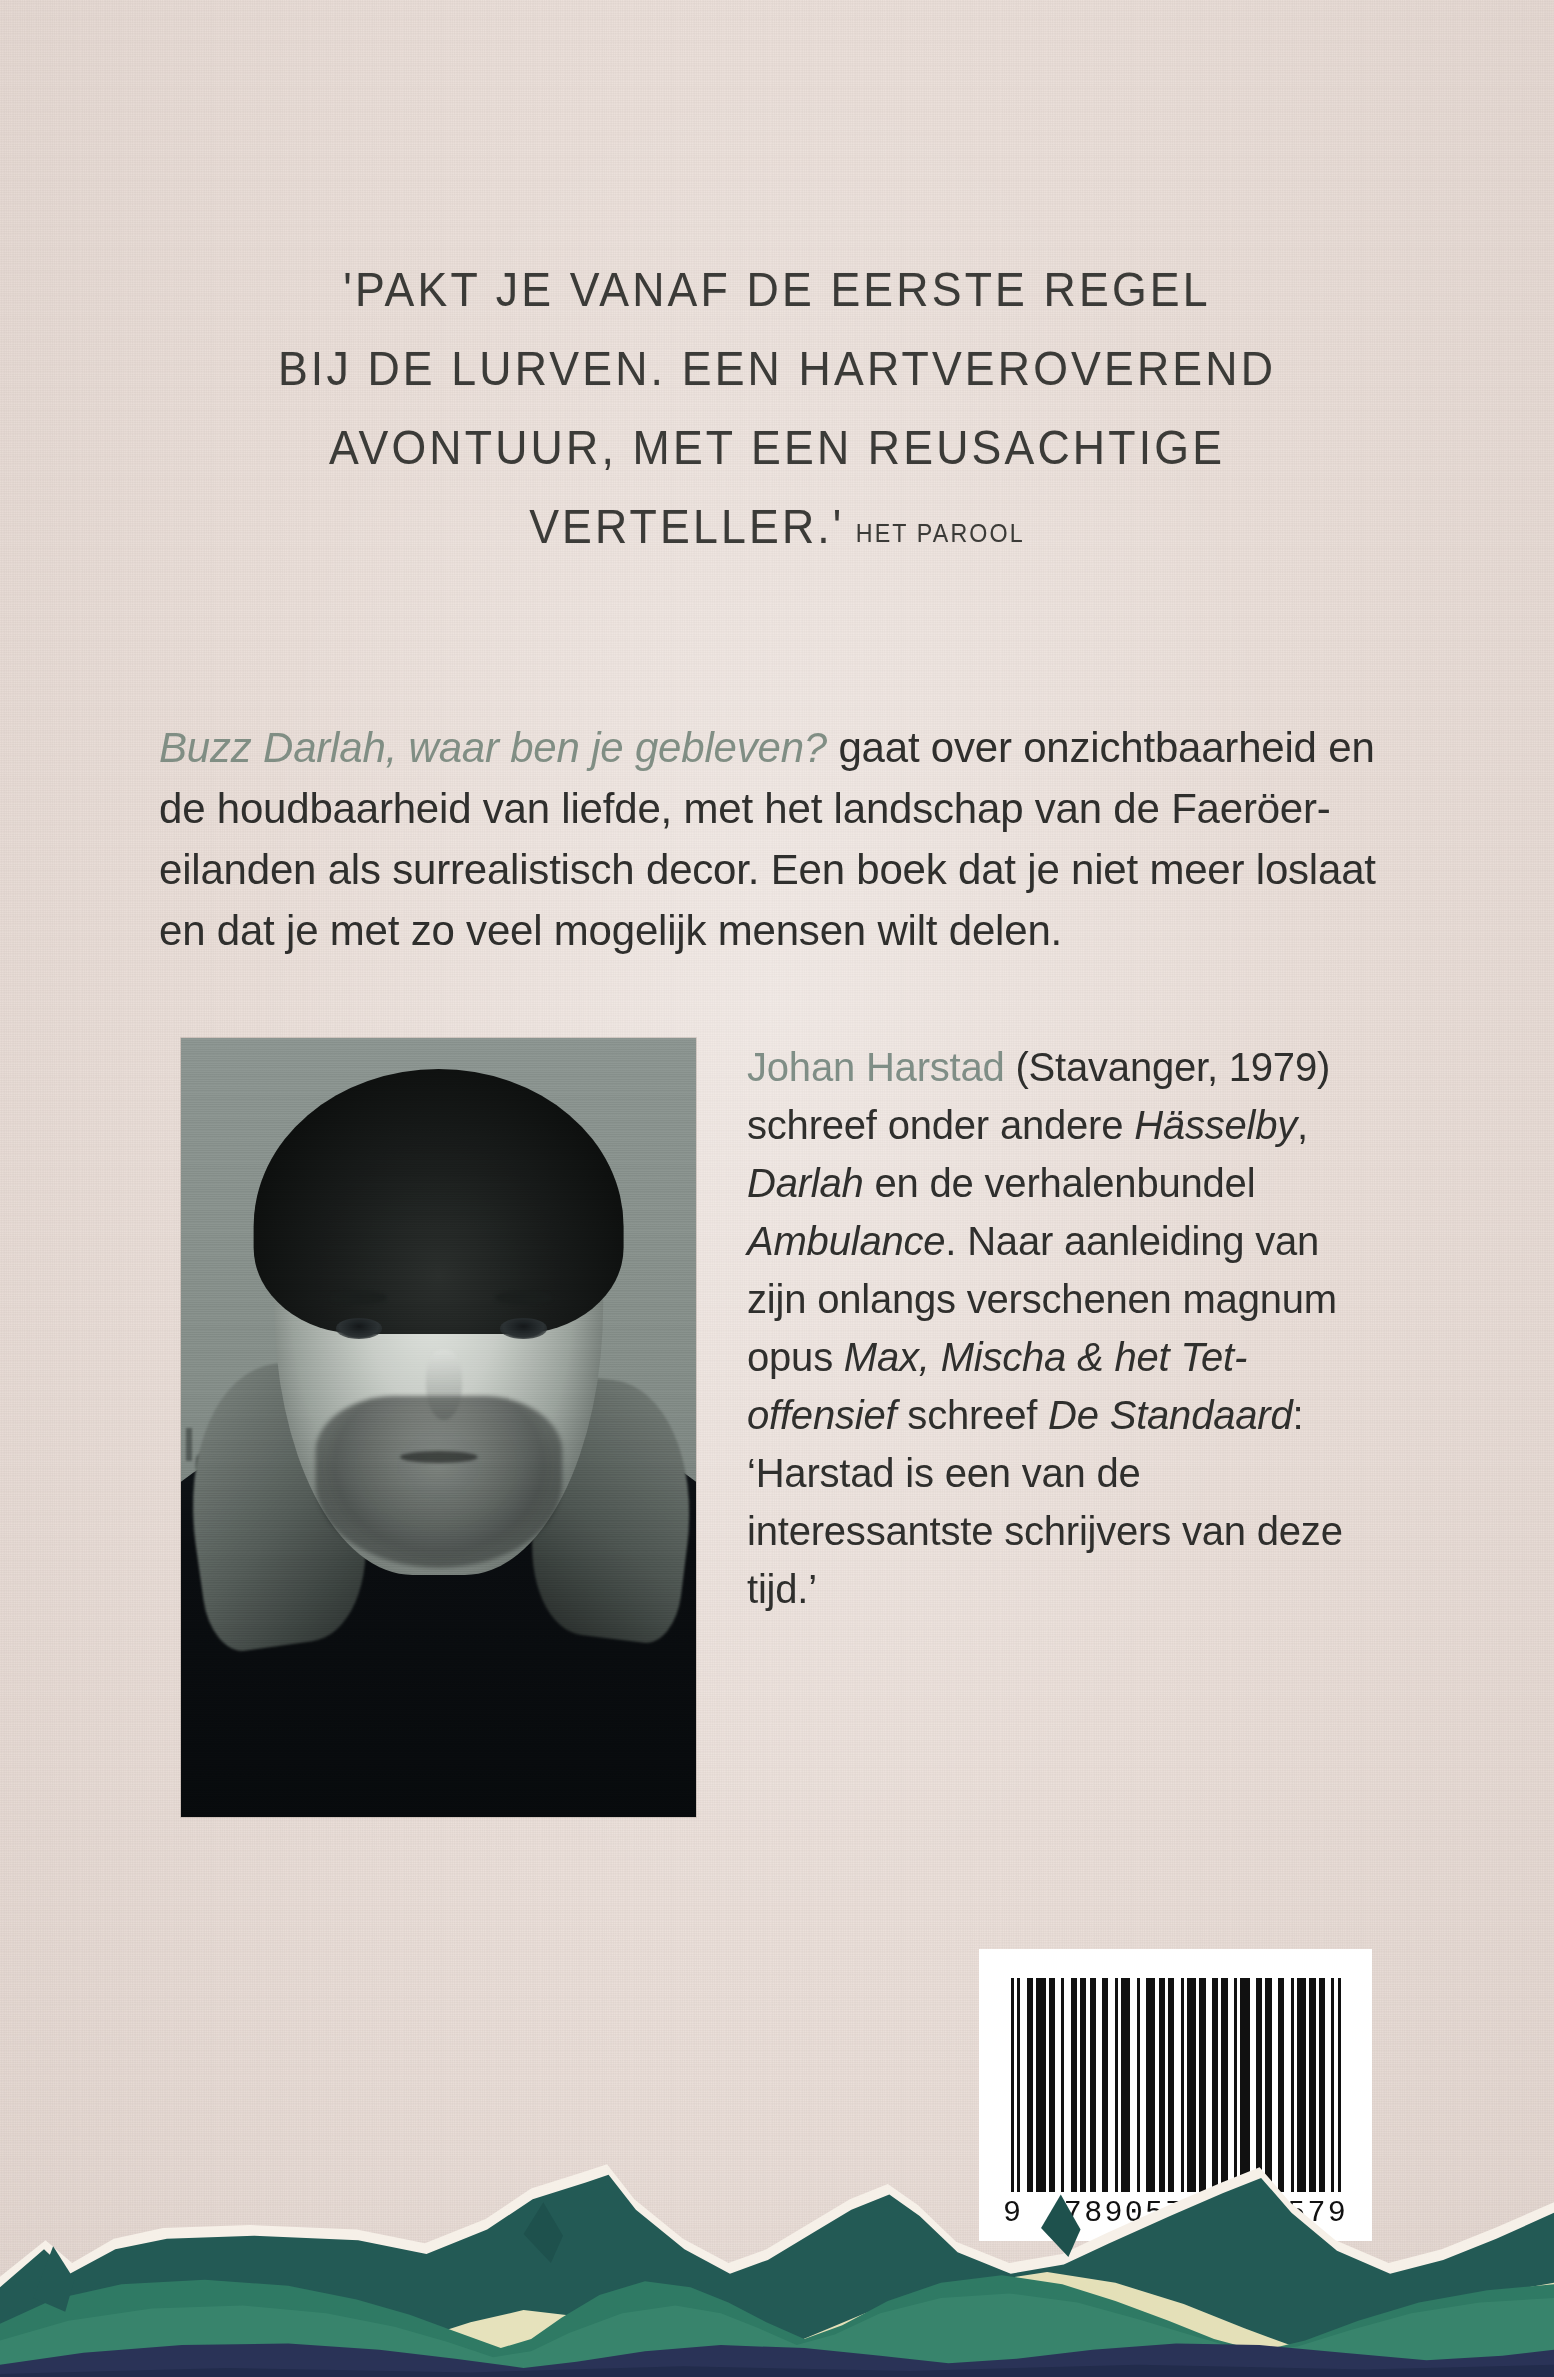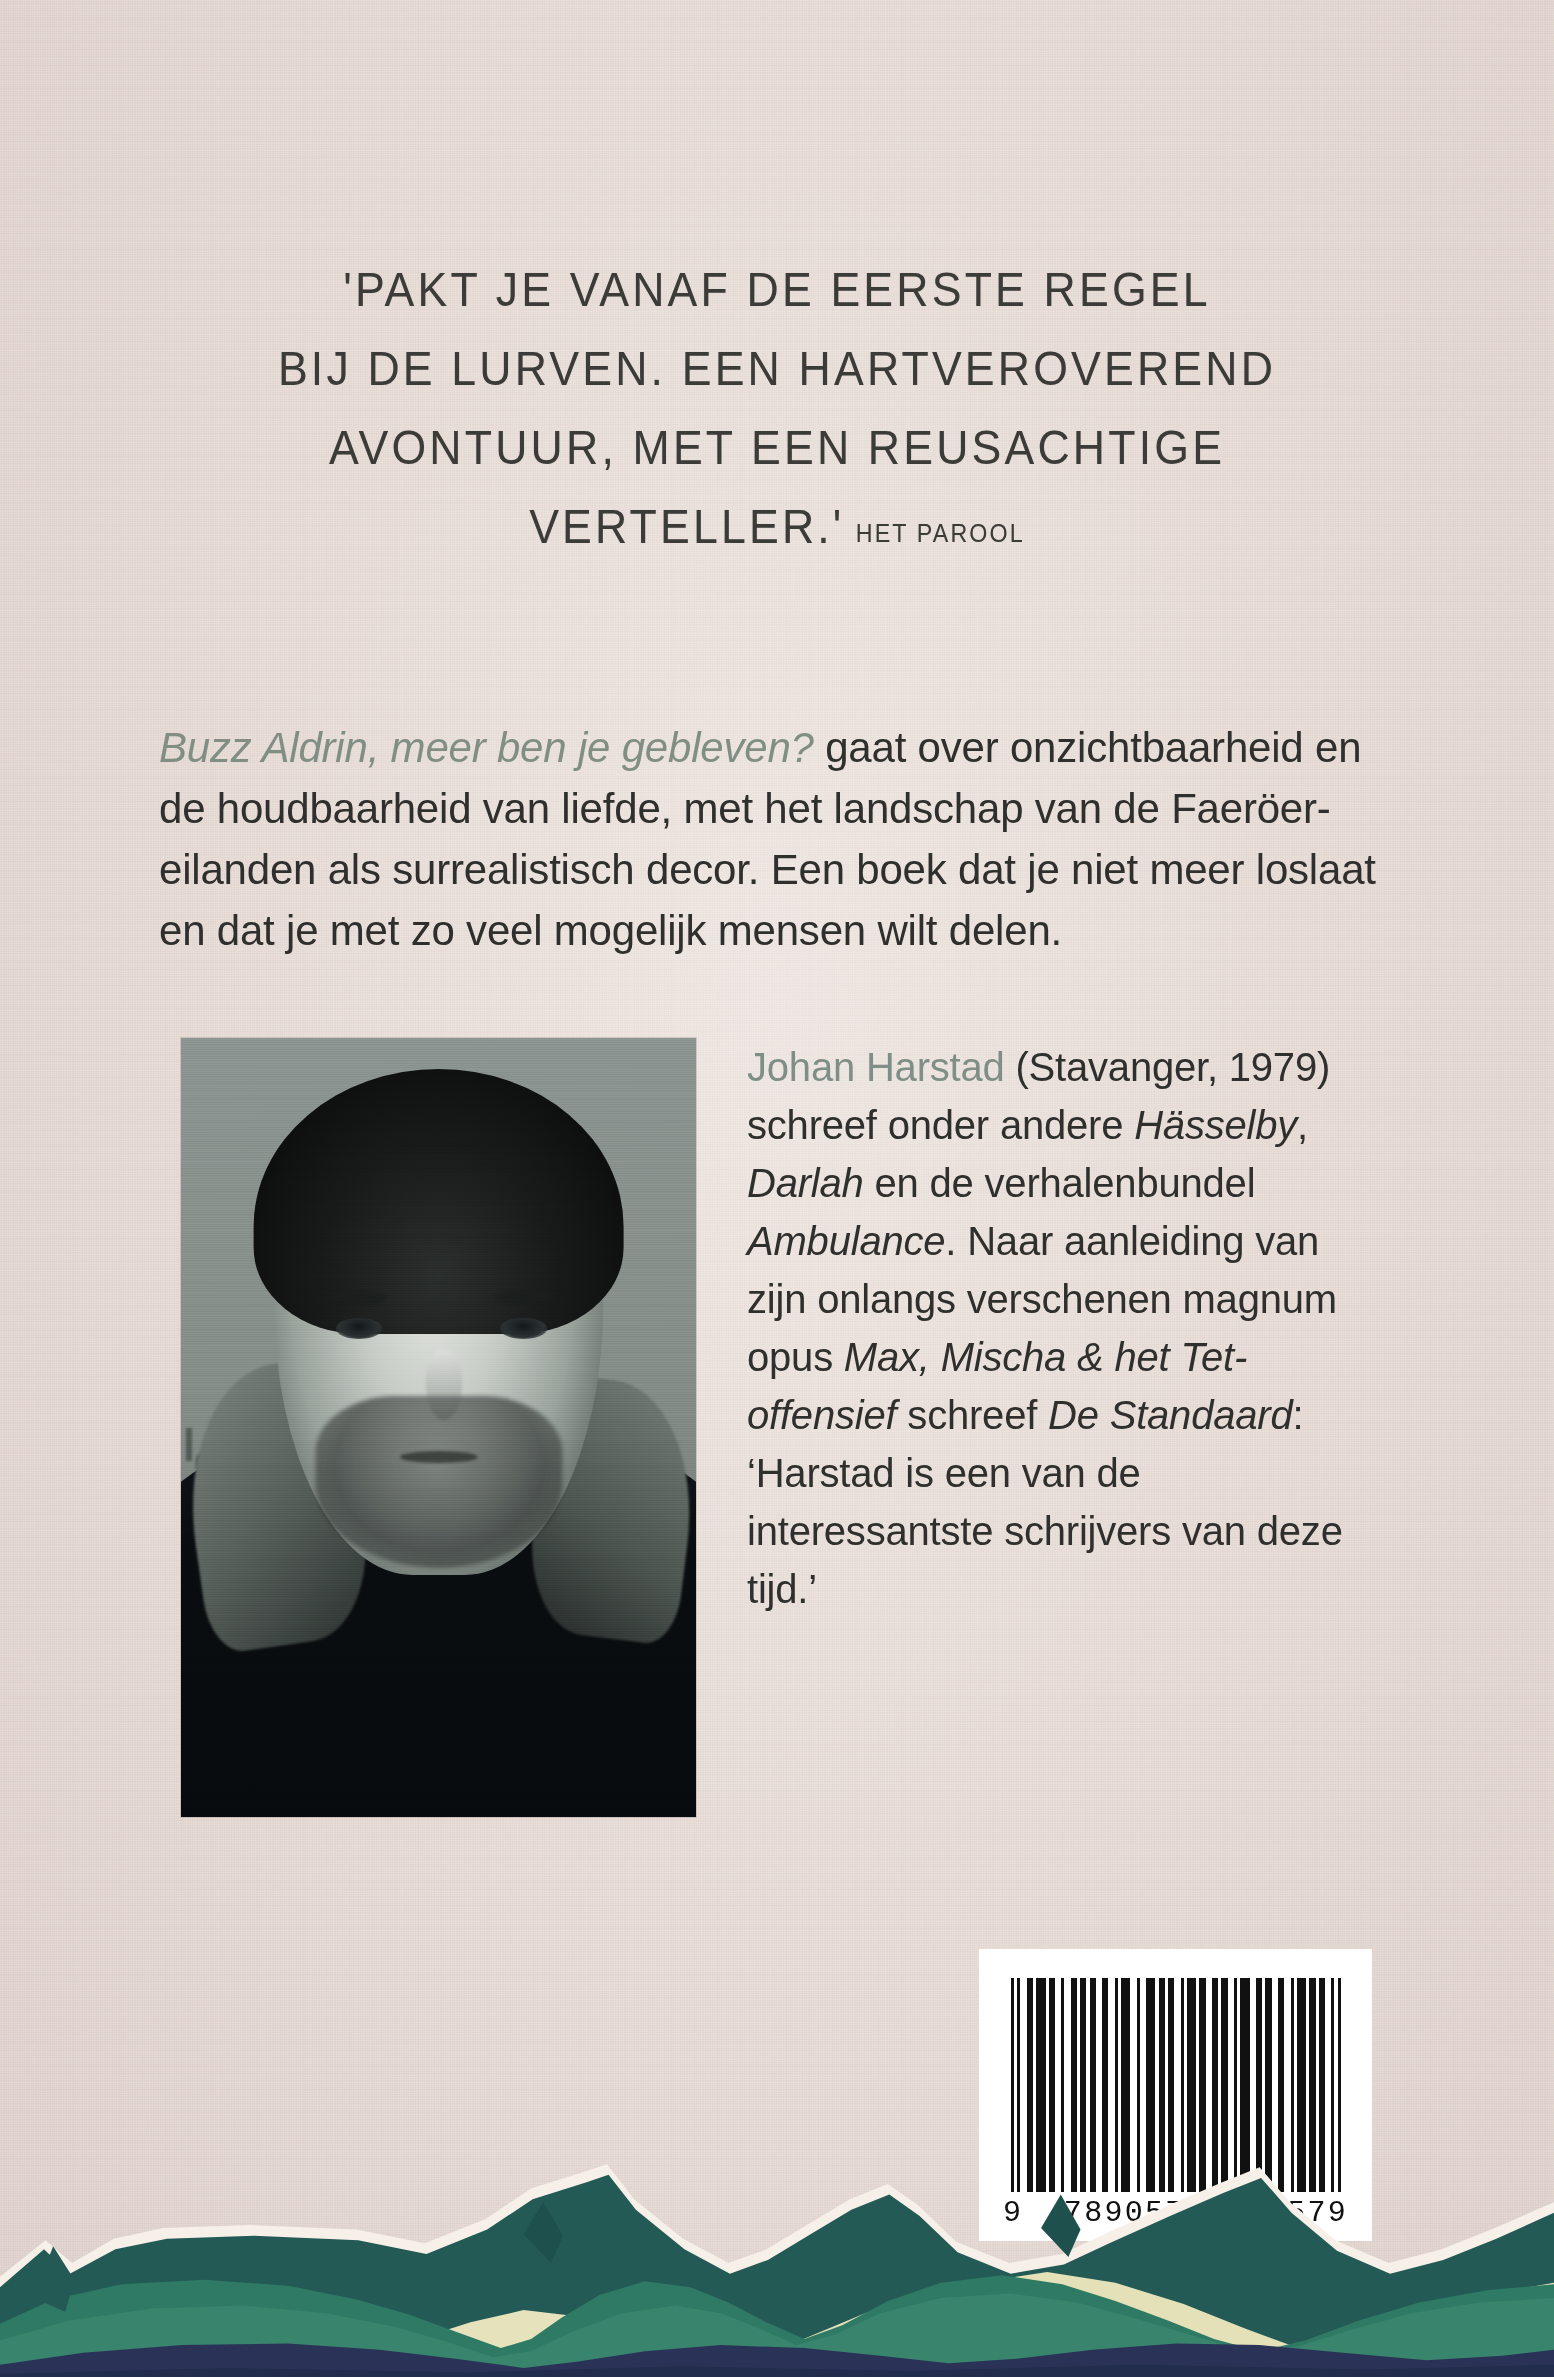--- a/index.html
+++ b/index.html
@@ -267,21 +267,21 @@
   <div class="paper-grain"></div>
   <div class="paper-vignette"></div>
 
   <div class="pullquote">
     <span class="pq-line">'PAKT JE VANAF DE EERSTE REGEL</span>
     <span class="pq-line">BIJ DE LURVEN. EEN HARTVEROVEREND</span>
     <span class="pq-line">AVONTUUR, MET EEN REUSACHTIGE</span>
     <span class="pq-line"><span>VERTELLER.'</span><span class="pq-source">HET PAROOL</span></span>
   </div>
 
-  <p class="blurb"><span class="work-title">Buzz Aldrin, meer ben je gebleven?</span><span> gaat over onzichtbaarheid en de houdbaarheid van liefde, met het landschap van de Faeröer-eilanden als surrealistisch decor. Een boek dat je niet meer loslaat en dat je met zo veel mogelijk mensen wilt delen.</span></p>
+  <p class="blurb"><span class="work-title">Buzz Darlah, waar ben je gebleven?</span><span> gaat over onzichtbaarheid en de houdbaarheid van liefde, met het landschap van de Faeröer-eilanden als surrealistisch decor. Een boek dat je niet meer loslaat en dat je met zo veel mogelijk mensen wilt delen.</span></p>
 
   <div class="author-photo">
     <div class="ph-sky"></div>
     <div class="ph-sea"></div>
     <div class="ph-horizon"></div>
     <div class="ph-boat-a"></div>
     <div class="ph-boat-b"></div>
     <div class="ph-boat-c"></div>
     <div class="ph-jacket"></div>
     <div class="ph-hood-l"></div>

